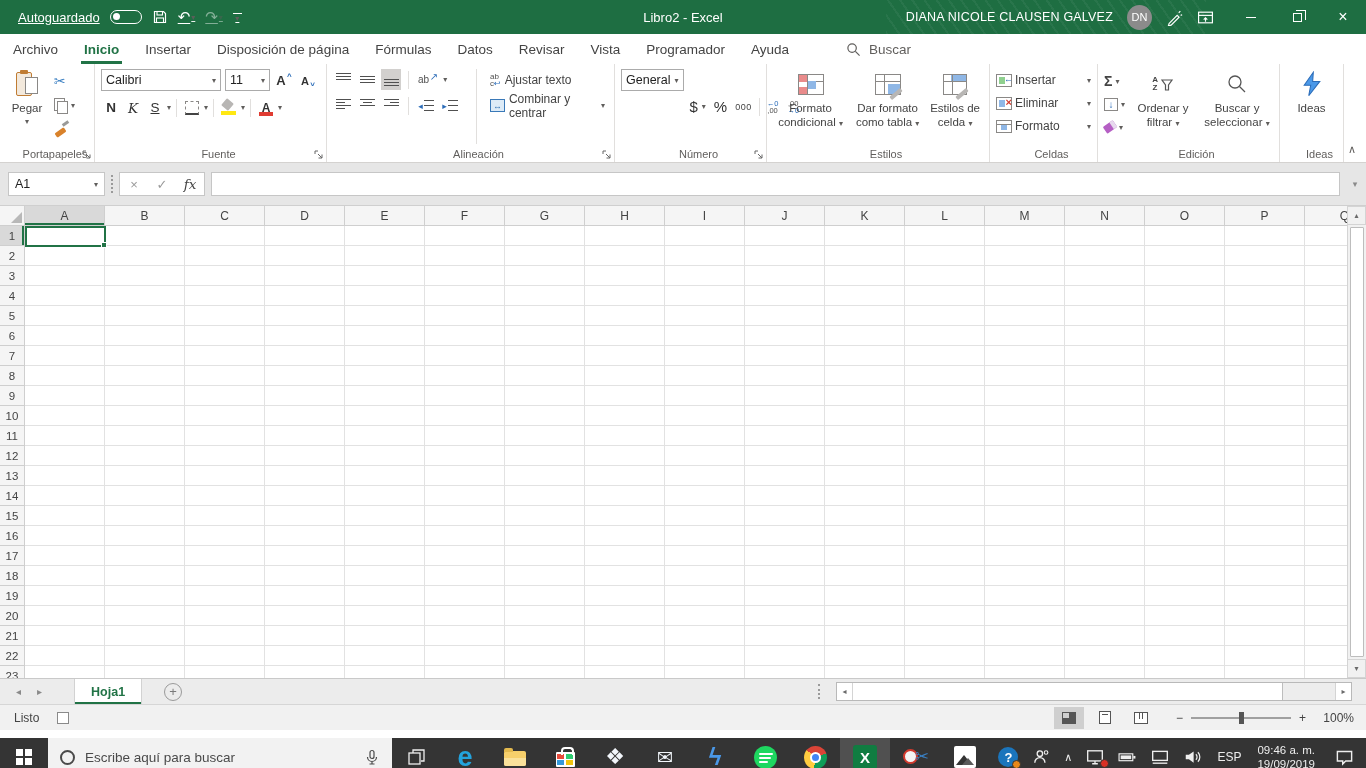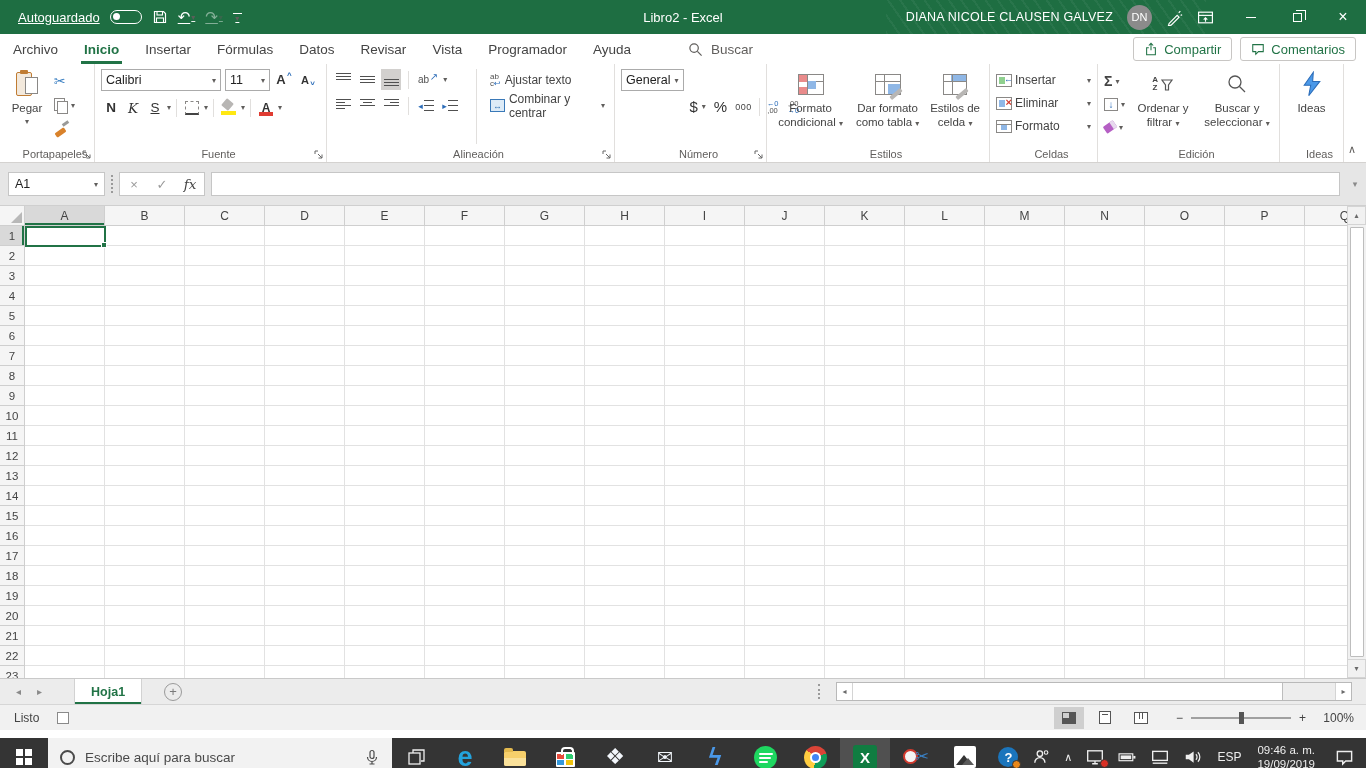--- a/index.html
+++ b/index.html
@@ -59,21 +59,21 @@
 .clipboard-ico .sheet{position:absolute;right:0;top:6px;width:13px;height:17px;background:#fff;border:1.2px solid #8a8886;}
 .copy-ico{position:relative;width:14px;height:15px;}
 .copy-ico::before{content:"";position:absolute;left:0;top:0;width:9px;height:11px;border:1.2px solid #8a8886;background:#fff;}
 .copy-ico::after{content:"";position:absolute;left:3px;top:3px;width:9px;height:11px;border:1.2px solid #8a8886;background:#fff;}
 .brush-ico{position:relative;width:15px;height:15px;}
 .brush-ico::before{content:"";position:absolute;left:1px;top:8px;width:11px;height:5px;background:#d9822b;transform:rotate(-35deg);border-radius:1px;}
 .brush-ico::after{content:"";position:absolute;right:0;top:0;width:7px;height:3px;background:#9a9a98;transform:rotate(-35deg);}
 
 .combo{display:flex;align-items:center;border:1px solid #ababab;background:#fff;height:22px;padding:0 4px;font-size:12.5px;color:#222;}
 .combo .dd{margin-left:auto;padding-left:4px;}
-.fontrow{display:flex;gap:4px;align-items:flex-start;}
+.fontrow{display:flex;gap:4px;align-items:flex-end;}
 .iconrow{display:flex;gap:2px;align-items:center;margin-top:6px;}
 .fmtbtn{min-width:20px;height:21px;display:flex;align-items:center;justify-content:center;font-size:13.5px;color:#333;padding:0 2px;}
 .fmtbtn.sel{background:#d2d0ce;}
 .vsep{width:1px;height:18px;background:#e1dfdd;margin:0 3px;}
 .grow-a{font-size:13px;font-weight:bold;color:#333;position:relative;padding-right:6px;}
 .grow-a .caret{position:absolute;right:0;top:-2px;font-size:8px;color:#2b6cb8;}
 .shrink-a{font-size:11px;font-weight:bold;color:#333;position:relative;padding-right:6px;}
 .shrink-a .caret{position:absolute;right:0;bottom:-2px;font-size:8px;color:#2b6cb8;}
 .borders-ico{width:14px;height:14px;border:1px dashed #8a8886;border-bottom:2px solid #444;}
 .fill-ico{position:relative;width:16px;height:15px;}
@@ -305,48 +305,34 @@
           </span>
       </span>
     </div>
   </div>
 
   <div id="tabrow">
     <div id="tabs">
         <div class="tab">Archivo</div>
         <div class="tab active">Inicio</div>
         <div class="tab">Insertar</div>
+        <div class="tab">Disposición de página</div>
         <div class="tab">Fórmulas</div>
         <div class="tab">Datos</div>
         <div class="tab">Revisar</div>
         <div class="tab">Vista</div>
         <div class="tab">Programador</div>
         <div class="tab">Ayuda</div>
       </div>
     <div class="tell-me">
       <svg width="15" height="15" viewBox="0 0 16 16">
           <circle cx="6.5" cy="6.5" r="4.5" fill="none" stroke="#605e5c" stroke-width="1.3"></circle>
           <path d="M10 10l4.5 4.5" stroke="#605e5c" stroke-width="1.3"></path>
         </svg>
       <span>Buscar</span>
-    </div>
-    <div class="tr-right">
-      <span class="pill-btn">
-        <svg width="14" height="14" viewBox="0 0 16 16">
-            <path d="M5.5 6.5H3v8h10v-8h-2.5" fill="none" stroke="#217346" stroke-width="1.2"></path>
-            <path d="M8 1.5v8M5.5 4L8 1.5 10.5 4" fill="none" stroke="#217346" stroke-width="1.2"></path>
-          </svg>
-        <span>Compartir</span>
-      </span>
-      <span class="pill-btn">
-        <svg width="14" height="14" viewBox="0 0 16 16">
-            <path d="M2 3h12v8H8.5L5.5 14v-3H2z" fill="none" stroke="#217346" stroke-width="1.2"></path>
-          </svg>
-        <span>Comentarios</span>
-      </span>
     </div>
   </div>
 
   <div id="ribbon">
 
     <div class="grp" style="width:95px;">
       <div class="bigbtn" style="width:42px;">
         <span class="ico">
             <span class="clipboard-ico">
               <span class="board"></span>

